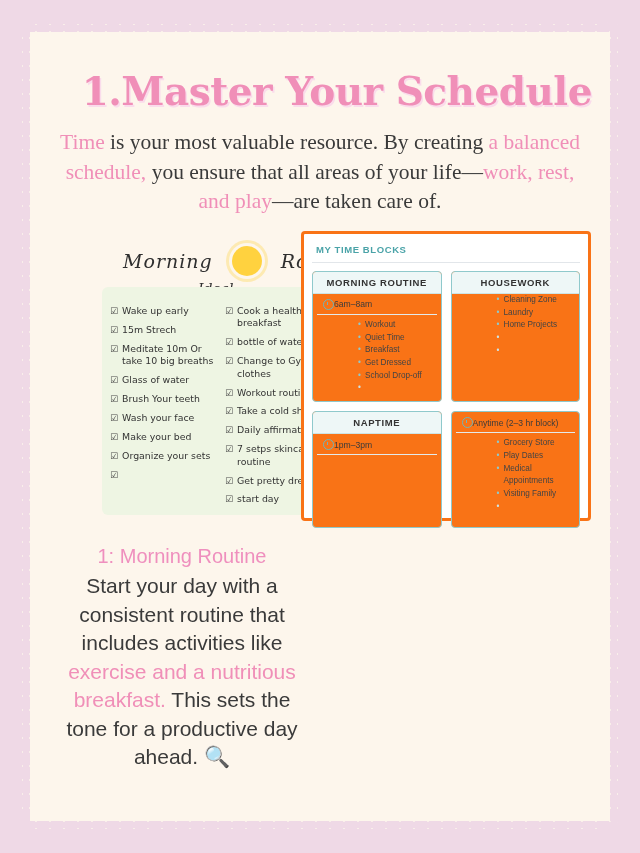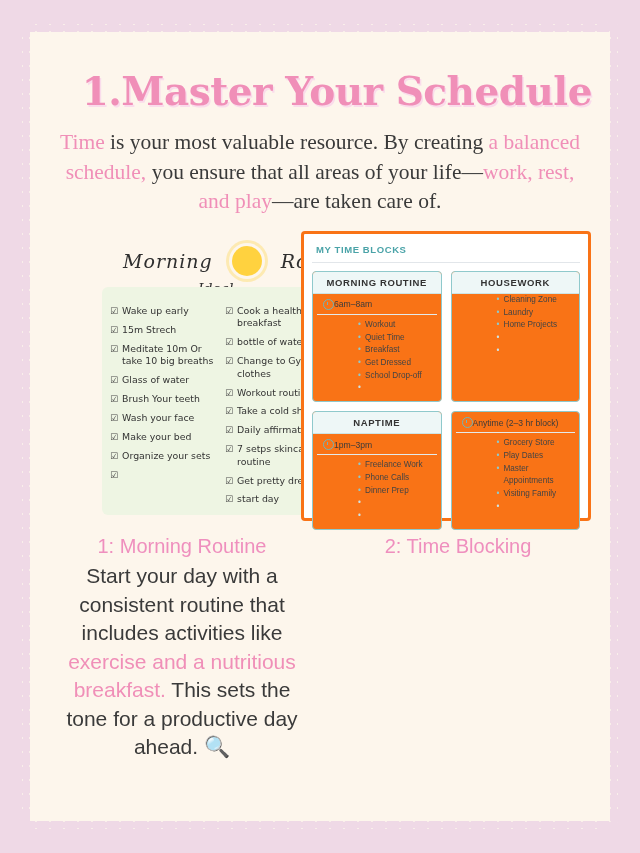--- a/index.html
+++ b/index.html
@@ -245,21 +245,21 @@
     position: absolute;
     left: -7px;
     color: #8fc9cc;
   }
   .tb-list li.blank:before { content: "•"; color: #cfe3e4; }
 
   
   .bottom {
     display: flex;
     gap: 16px;
-    margin-top: 14px;
+    margin-top: 24px;
     padding: 0 4px;
   }
   .bcol { width: 50%; text-align: center; }
   .bhead {
     font-size: 20px;
     color: #ef8fbe;
     margin-bottom: 4px;
   }
   .btext {
     font-size: 21px;
@@ -398,56 +398,48 @@
               <li class="blank">&nbsp;</li>
             </ul>
           </div>
 
           <div class="tb-card">
             <div class="tb-card-head">NAPTIME</div>
             <div class="tb-time">
               <span class="clock"></span>
               <span>1pm–3pm</span>
             </div>
-            <ul class="tb-list">
-              <li>Freelance Work</li>
-              <li>Phone Calls</li>
-              <li>Dinner Prep</li>
-              <li class="blank">&nbsp;</li>
-              <li class="blank">&nbsp;</li>
-            </ul>
           </div>
 
           <div class="tb-card">
             <div class="tb-time">
               <span class="clock"></span>
               <span>Anytime (2–3 hr block)</span>
             </div>
             <ul class="tb-list">
               <li>Grocery Store</li>
               <li>Play Dates</li>
-              <li>Master Appointments</li>
+              <li>Medical Appointments</li>
               <li>Visiting Family</li>
               <li class="blank">&nbsp;</li>
             </ul>
           </div>
 
         </div>
       </div>
     </div>
 
     <div class="bottom">
       <div class="bcol">
         <div class="bhead">1: Morning Routine</div>
         <div class="btext">
           <span>Start your day with a consistent routine that includes activities like </span><span class="pink">exercise and a nutritious breakfast.</span><span> This sets the tone for a productive day ahead. 🔍</span>
         </div>
       </div>
       <div class="bcol">
-        <div class="bhead">2: Time Blocking</div>
       </div>
     </div>
 
   </div>
 
   <div class="scallop-top"></div>
   <div class="scallop-bottom"></div>
   <div class="scallop-left"></div>
   <div class="scallop-right"></div>
 </div>

